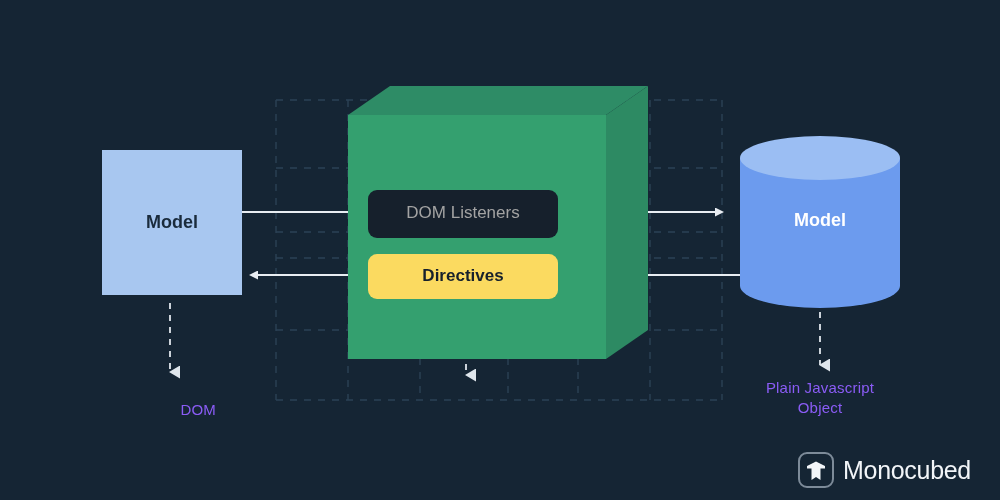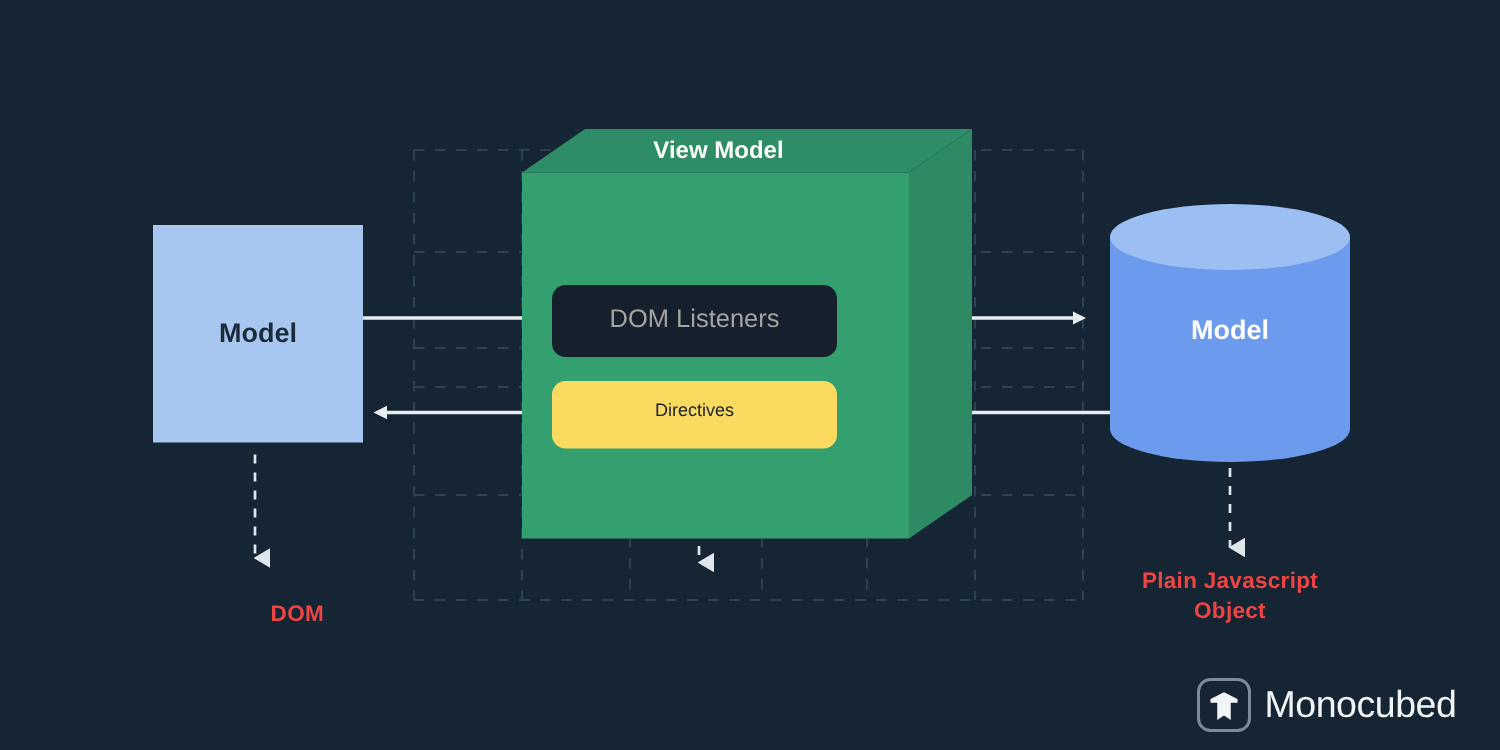--- a/index.html
+++ b/index.html
@@ -18,22 +18,22 @@
   }
   #svg-layer {
     position: absolute;
     left: 0;
     top: 0;
     width: 1000px;
     height: 500px;
   }
   .lbl {
     position: absolute;
-    color: #ef4444;
-    font-weight: bold;
+    color: #8b5cf6;
+    font-weight: normal;
     font-size: 15px;
     letter-spacing: 0.2px;
     text-align: center;
     line-height: 20px;
     white-space: pre-line;
     pointer-events: none;
   }
   .node-text {
     position: absolute;
     text-align: center;
@@ -56,22 +56,22 @@
   }
   #dom-listeners-text {
     left: 368px; top: 203px; width: 190px;
     color: #a3a3a3;
     font-size: 17px;
     font-weight: normal;
   }
   #directives-text {
     left: 368px; top: 266px; width: 190px;
     color: #16202c;
-    font-size: 12px;
-    font-weight: normal;
+    font-size: 17px;
+    font-weight: bold;
   }
   #label-dom  { left: 96px; top: 400px; width: 120px; text-align: right; }
   #label-vue  { left: 406px; top: 400px; width: 120px; }
   #label-pjo  { left: 735px; top: 378px; width: 170px; }
 
   
   #logo {
     position: absolute;
     left: 798px;
     top: 452px;
@@ -163,21 +163,20 @@
       <line x1="820" y1="312" x2="820" y2="365" marker-end="url(#arrow-down)"></line>
     </g>
 
     <g transform="translate(805,460)">
       <path d="M2,6 L11,1.5 L20,6 L20,8.5 L15.5,8.5 L15.5,20 L11,17 L6.5,20 L6.5,8.5 L2,8.5 Z" fill="#f2f5f8"></path>
     </g>
   </svg>
 
   <div class="node-text" id="model-box-text">Model</div>
 
-  <div class="node-text" id="viewmodel-title">View Model</div>
 
   <div class="node-text" id="dom-listeners-text">DOM Listeners</div>
 
   <div class="node-text" id="directives-text">Directives</div>
 
   <div class="node-text" id="cyl-text">Model</div>
 
   <div class="lbl" id="label-dom">DOM</div>
 
 

